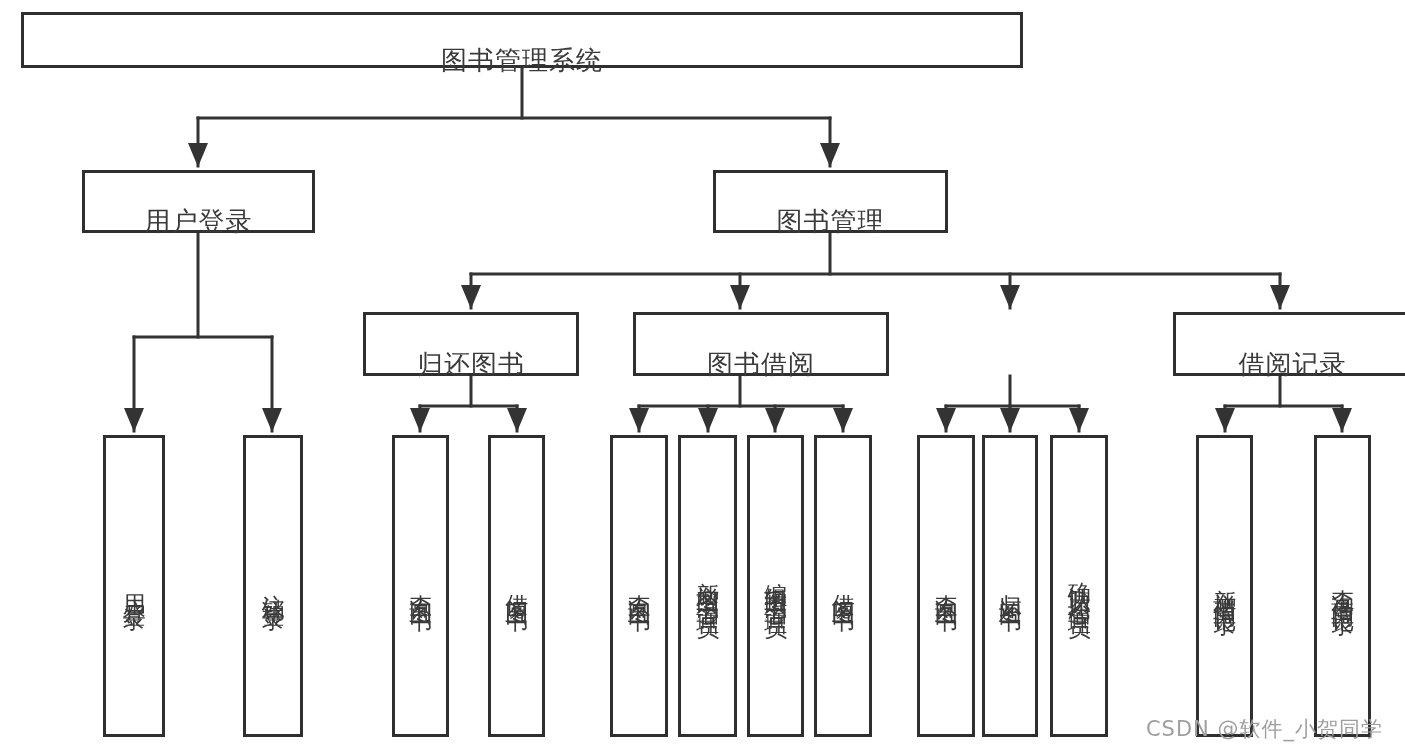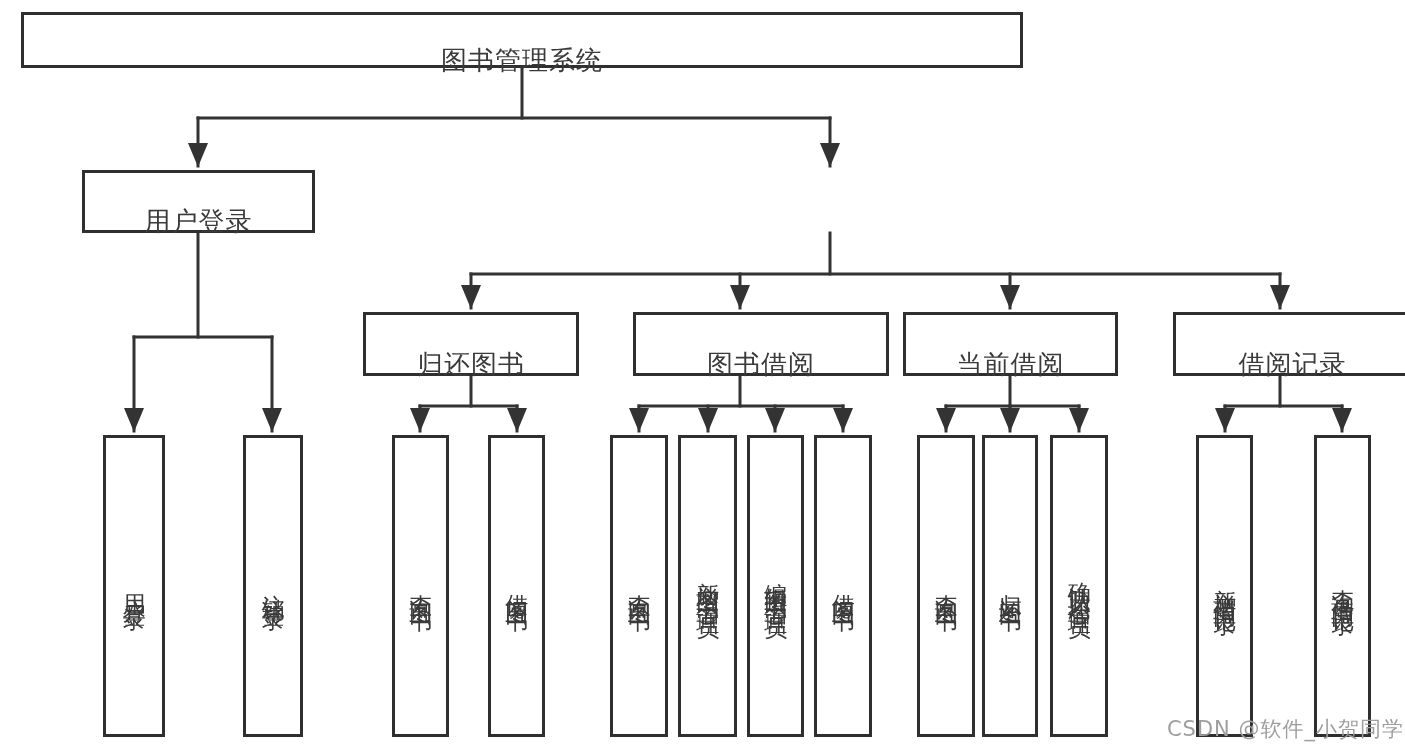--- a/index.html
+++ b/index.html
@@ -33,21 +33,21 @@
   .v .lbl{
     writing-mode:vertical-rl;
     text-orientation:mixed;
     font-size:23px;
     letter-spacing:5px;
     line-height:1.2;
     white-space:nowrap;
   }
   .watermark{
     position:absolute;
-    right:1px;bottom:4px;
+    right:22px;bottom:4px;
     font-size:21px;
     letter-spacing:1px;
     color:var(--watermark);
     z-index:5;
     white-space:nowrap;
   }
 </style>
 </head>
 <body>
 
@@ -115,29 +115,29 @@
     </g>
   </svg>
 
   <div class="node h" style="left:21px;top:12px;width:1002px;height:56px">
     <span class="lbl">图书管理系统</span>
   </div>
 
   <div class="node h" style="left:82px;top:170px;width:233px;height:63px">
     <span class="lbl">用户登录</span>
   </div>
+  <div class="node h" style="left:713px;top:170px;width:235px;height:63px">
+    <span class="lbl">图书管理</span>
+  </div>
 
   <div class="node h" style="left:363px;top:312px;width:216px;height:64px">
     <span class="lbl">归还图书</span>
   </div>
   <div class="node h" style="left:633px;top:312px;width:256px;height:64px">
     <span class="lbl">图书借阅</span>
-  </div>
-  <div class="node h" style="left:903px;top:312px;width:215px;height:64px">
-    <span class="lbl">当前借阅</span>
   </div>
   <div class="node h" style="left:1173px;top:312px;width:239px;height:64px">
     <span class="lbl">借阅记录</span>
   </div>
 
   <div class="node v" style="left:103px;top:435px;width:62px;height:302px">
     <span class="lbl">用户登录</span>
   </div>
   <div class="node v" style="left:243px;top:435px;width:60px;height:302px">
     <span class="lbl">注销登录</span>

